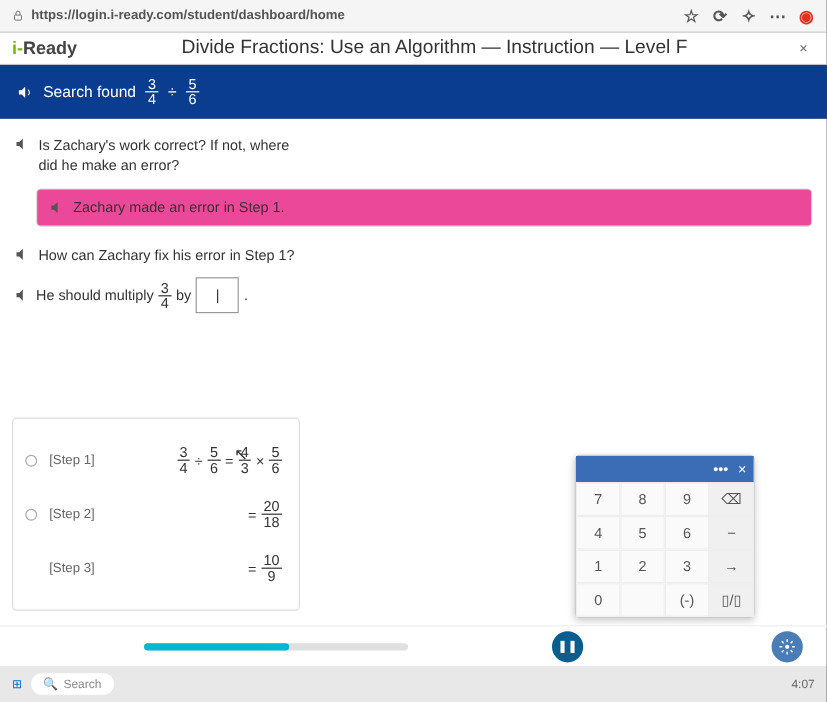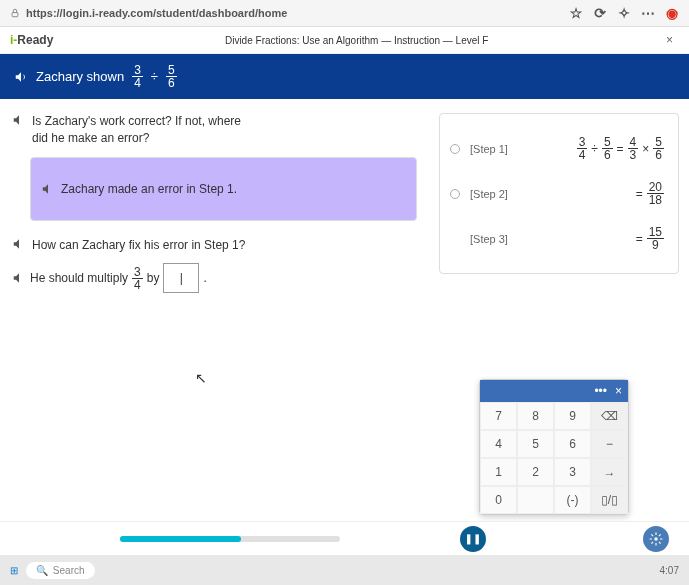--- a/index.html
+++ b/index.html
@@ -3,35 +3,35 @@
 <meta charset="utf-8">
 <style>
 * { margin: 0; padding: 0; box-sizing: border-box; }
 body { font-family: Arial, sans-serif; background: #1a1a1a; width: 689px; height: 585px; overflow: hidden; position: relative; }
 .browser-chrome { background: #f5f5f5; padding: 6px 10px; display: flex; align-items: center; gap: 8px; border-bottom: 1px solid #ddd; font-weight: bold; }
 .url-bar { flex: 1; font-size: 11px; color: #555; display: flex; align-items: center; gap: 6px; }
 .lock-icon { width: 10px; height: 10px; }
 .browser-actions { display: flex; gap: 10px; align-items: center; }
 .browser-icon { width: 14px; height: 14px; display: flex; align-items: center; justify-content: center; color: #555; font-size: 14px; }
 .app-bar { background: #fff; padding: 4px 10px; display: flex; align-items: center; justify-content: space-between; border-bottom: 1px solid #eee; }
-.brand { font-size: 12px; font-weight: bold; }
+.brand { font-size: 15px; font-weight: bold; }
 .brand .i { color: #7ab800; }
 .brand .ready { color: #444; }
-.lesson-title { font-size: 10px; color: #333; flex: 1; text-align: center; }
+.lesson-title { font-size: 16px; color: #333; flex: 1; text-align: center; }
 .close-x { font-size: 12px; color: #666; cursor: pointer; padding: 2px 6px; }
 .blue-banner { background: #0a3d8f; color: #fff; padding: 10px 14px; display: flex; align-items: center; gap: 8px; font-size: 13px; }
 .speaker-icon { width: 14px; height: 14px; flex-shrink: 0; }
 .frac { display: inline-flex; flex-direction: column; align-items: center; vertical-align: middle; line-height: 1; font-size: 12px; }
 .frac .num { border-bottom: 1px solid currentColor; padding: 0 2px; }
 .frac .den { padding: 0 2px; }
-.content { background: #fff; display: flex; height: 424px; }
+.content { background: #fff; display: flex; height: 424px; flex-direction: column; }
 .left-col { flex: 1; padding: 14px 12px; font-size: 12px; color: #333; }
 .q-row { display: flex; align-items: flex-start; gap: 6px; margin-bottom: 10px; }
 .q-text { line-height: 1.4; }
-.answer-box { background: #c4b5fd; border: 1px solid #ddd; border-radius: 4px; padding: 24px 10px; margin: 8px 0 16px 18px; font-size: 12px; color: #333; display: flex; align-items: flex-start; gap: 6px; }
+.answer-box { background: #ec4899; border: 1px solid #ddd; border-radius: 4px; padding: 8px 10px; margin: 8px 0 16px 18px; font-size: 12px; color: #333; display: flex; align-items: flex-start; gap: 6px; }
 .fill-row { display: flex; align-items: center; gap: 4px; margin-left: 0; }
 .input-box { border: 1px solid #999; width: 36px; height: 30px; display: inline-flex; align-items: center; justify-content: center; background: #fff; }
 .right-col { width: 260px; padding: 14px 10px; }
 .work-card { border: 1px solid #ddd; border-radius: 4px; padding: 12px 10px; font-size: 12px; color: #333; }
 .step-row { display: flex; align-items: center; justify-content: space-between; padding: 10px 4px; }
 .step-label { color: #666; font-size: 11px; }
 .step-math { display: flex; align-items: center; gap: 4px; font-size: 12px; }
 .radio { width: 10px; height: 10px; border: 1px solid #aaa; border-radius: 50%; margin-right: 6px; flex-shrink: 0; }
 .step-outer { display: flex; align-items: center; }
 .keypad { position: absolute; right: 60px; bottom: 70px; background: #fff; border: 1px solid #ccc; border-radius: 4px; width: 150px; box-shadow: 0 2px 6px rgba(0,0,0,0.2); }
@@ -75,21 +75,21 @@
   </div>
   <div class="lesson-title">Divide Fractions: Use an Algorithm — Instruction — Level F</div>
   <div class="close-x">×</div>
 </div>
 
 <div class="blue-banner">
   <svg class="speaker-icon" viewBox="0 0 24 24" fill="#fff">
       <path d="M3 9v6h4l5 5V4L7 9H3z"></path>
       <path d="M16 8a5 5 0 010 8" stroke="#fff" fill="none" stroke-width="1.5"></path>
     </svg>
-  <span>Zachary shown</span>
+  <span>Search found</span>
   <span class="frac">
       <span class="num">3</span>
       <span class="den">4</span>
     </span>
   <span>÷</span>
   <span class="frac">
       <span class="num">5</span>
       <span class="den">6</span>
     </span>
 </div>
@@ -176,21 +176,21 @@
           </span>
         </div>
       </div>
       <div class="step-outer">
         <span class="radio" style="visibility:hidden;"></span>
         <div class="step-row" style="flex:1;">
           <span class="step-label">[Step 3]</span>
           <span class="step-math">
             <span>=</span>
             <span class="frac">
-                <span class="num">15</span>
+                <span class="num">10</span>
                 <span class="den">9</span>
               </span>
           </span>
         </div>
       </div>
     </div>
   </div>
 </div>
 
 <div class="keypad">

